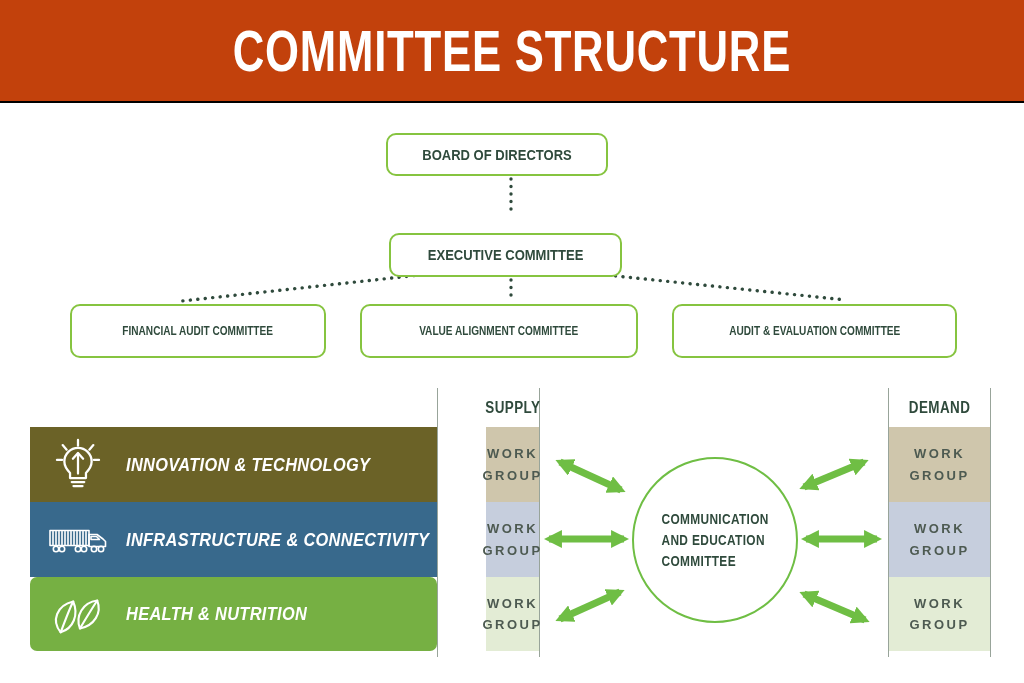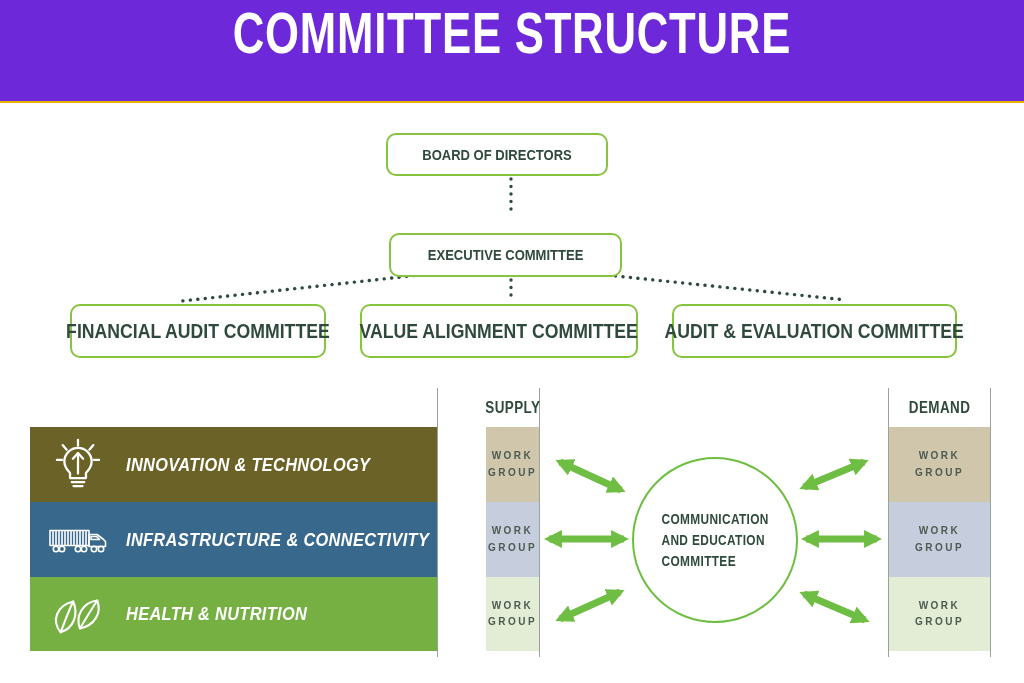--- a/index.html
+++ b/index.html
@@ -11,23 +11,23 @@
     width: 1024px;
     height: 683px;
     background: #ffffff;
     overflow: hidden;
   }
 
   
   .hdr {
     position: absolute; left: 0; top: 0;
     width: 1024px; height: 103px;
-    background: #6d28d9;
-    border-bottom: 2px solid #eab308;
-    display: flex; align-items: flex-start; justify-content: center;
+    background: #c2410c;
+    border-bottom: 2px solid #000000;
+    display: flex; align-items: center; justify-content: center;
   }
   .hdr h1 {
     color: #ffffff;
     font-size: 56px;
     font-weight: bold;
     letter-spacing: 1px;
     white-space: nowrap;
     display: inline-block;
     transform: scale(0.78, 1.04);
     transform-origin: center;
@@ -45,21 +45,21 @@
     position: absolute;
     background: #ffffff;
     border: 2px solid #86C440;
     border-radius: 10px;
     display: flex; align-items: center; justify-content: center;
     color: #2F4A3C;
     font-weight: bold;
     z-index: 3;
   }
   .obox.small { font-size: 15.5px; }
-  .obox.big   { font-size: 21px; }
+  .obox.big   { font-size: 12px; }
   .board { left: 386px; top: 133px; width: 222px; height: 43px; }
   .exec  { left: 389px; top: 218px; width: 233px; height: 44px; margin-top: 15px; }
   .fin   { left:  70px; top: 304px; width: 256px; height: 54px; }
   .val   { left: 360px; top: 304px; width: 278px; height: 54px; }
   .aud   { left: 672px; top: 304px; width: 285px; height: 54px; }
 
   
   #wires {
     position: absolute; left: 0; top: 0;
     width: 1024px; height: 683px;
@@ -81,21 +81,21 @@
 
   
   .row {
     position: absolute;
     left: 30px; width: 407px; height: 75px;
     display: flex; align-items: center;
     z-index: 1;
   }
   .row-0 { top: 427px; background: #6B6227; }
   .row-1 { top: 502px; background: #38698C; }
-  .row-2 { top: 577px; height: 74px; background: #76B043; }
+  .row-2 { top: 577px; height: 74px; background: #76B043; border-radius: 7px; }
   .row .icon-wrap {
     width: 62px; margin-left: 17px;
     display: flex; align-items: center; justify-content: center;
     flex: none;
   }
   .row .icon-wrap svg { display: block; }
   .row-label {
     margin-left: 17px;
     color: #ffffff;
     font-size: 19px;
@@ -129,21 +129,21 @@
   }
   .wcell {
     height: 75px;
     display: flex; align-items: center; justify-content: center;
     text-align: center;
   }
   .wcell.c2 { height: 74px; }
   .wcell .wg {
     width: 62px;
     color: #4D5A51;
-    font-size: 10px;
+    font-size: 13px;
     font-weight: bold;
     letter-spacing: 2.5px;
     line-height: 1.65;
   }
   .cell-tan   { background: #CFC6AC; }
   .cell-blue  { background: #C6CEDD; }
   .cell-green { background: #E3ECD5; }
 
   
   .hub {

